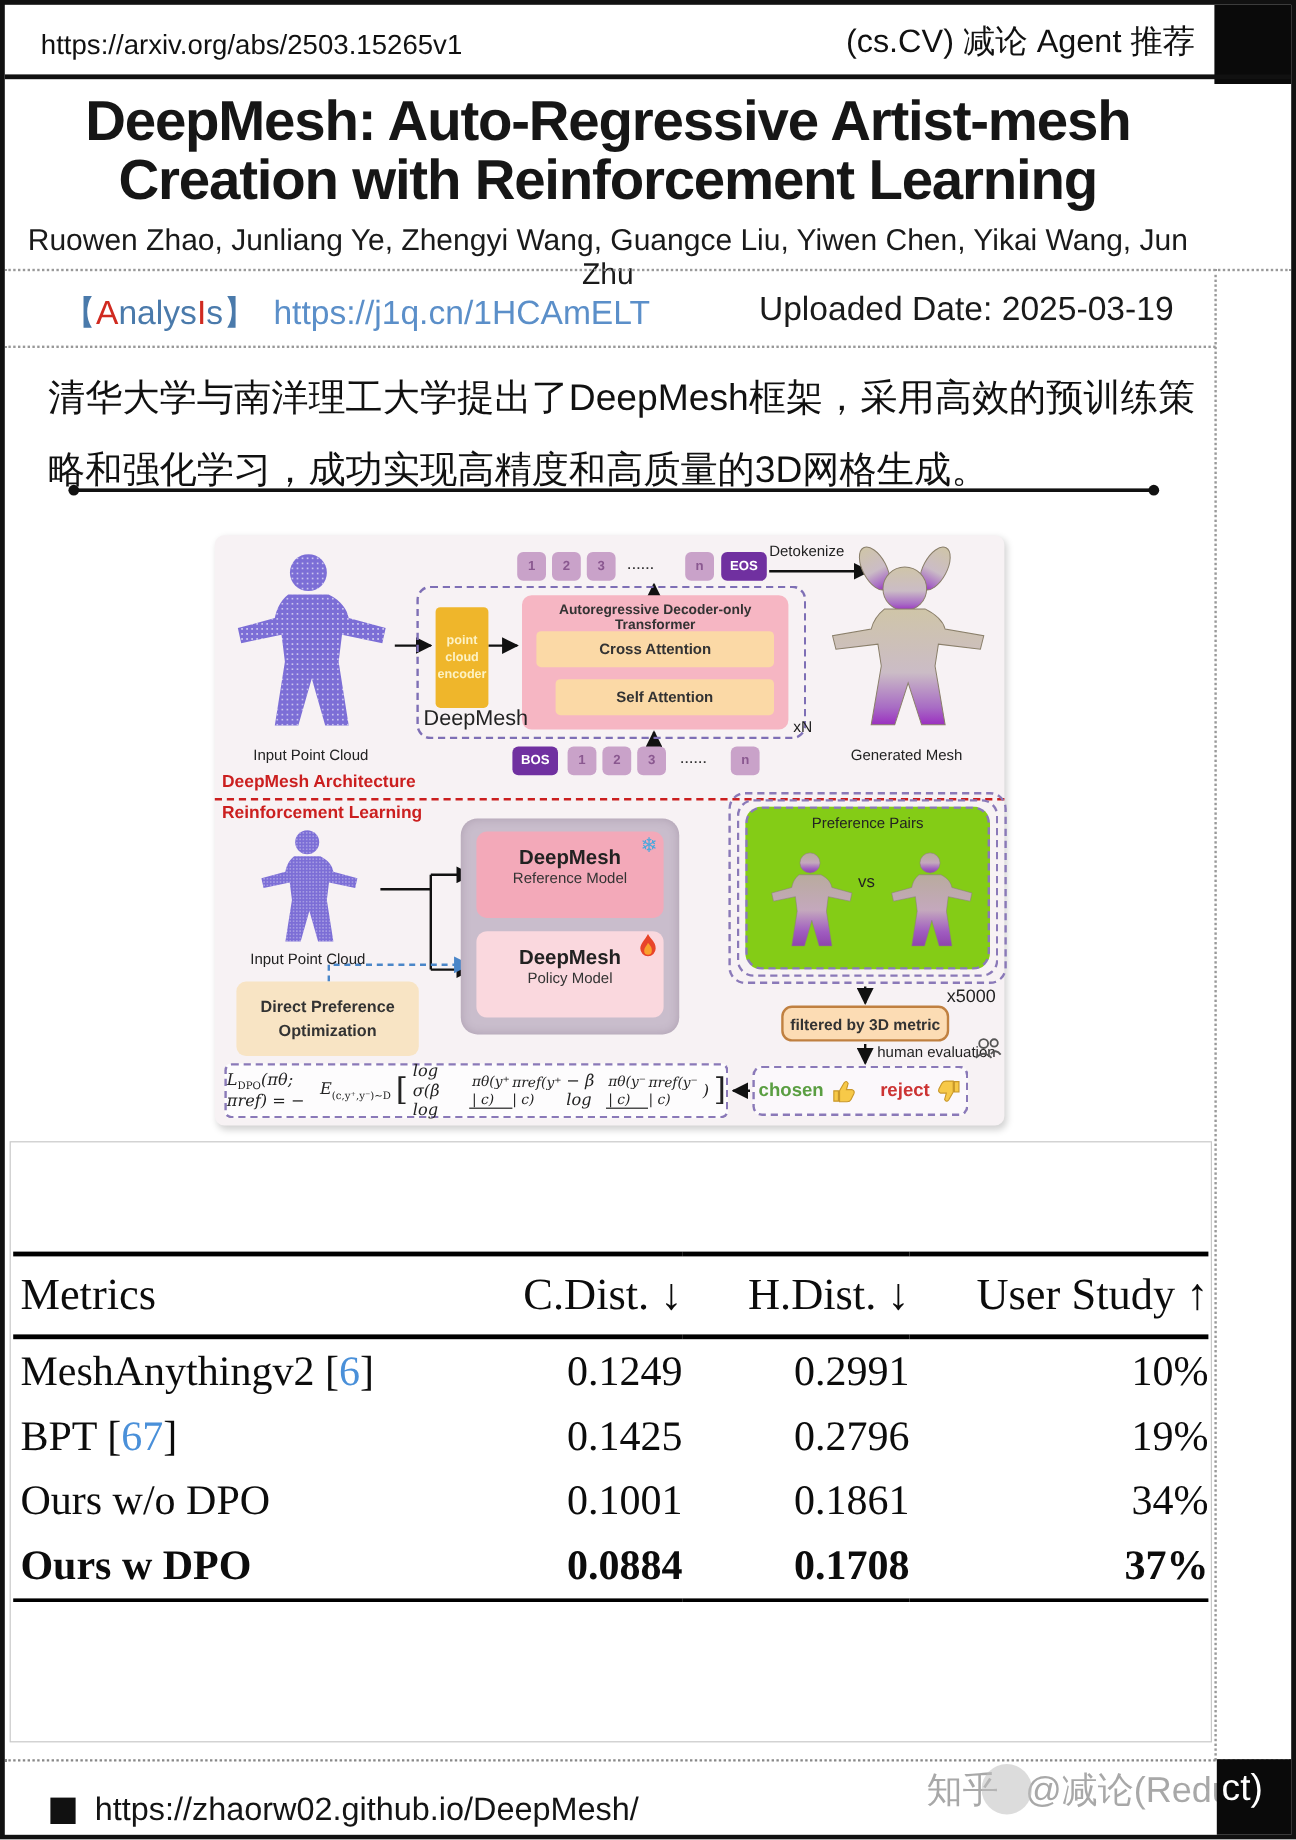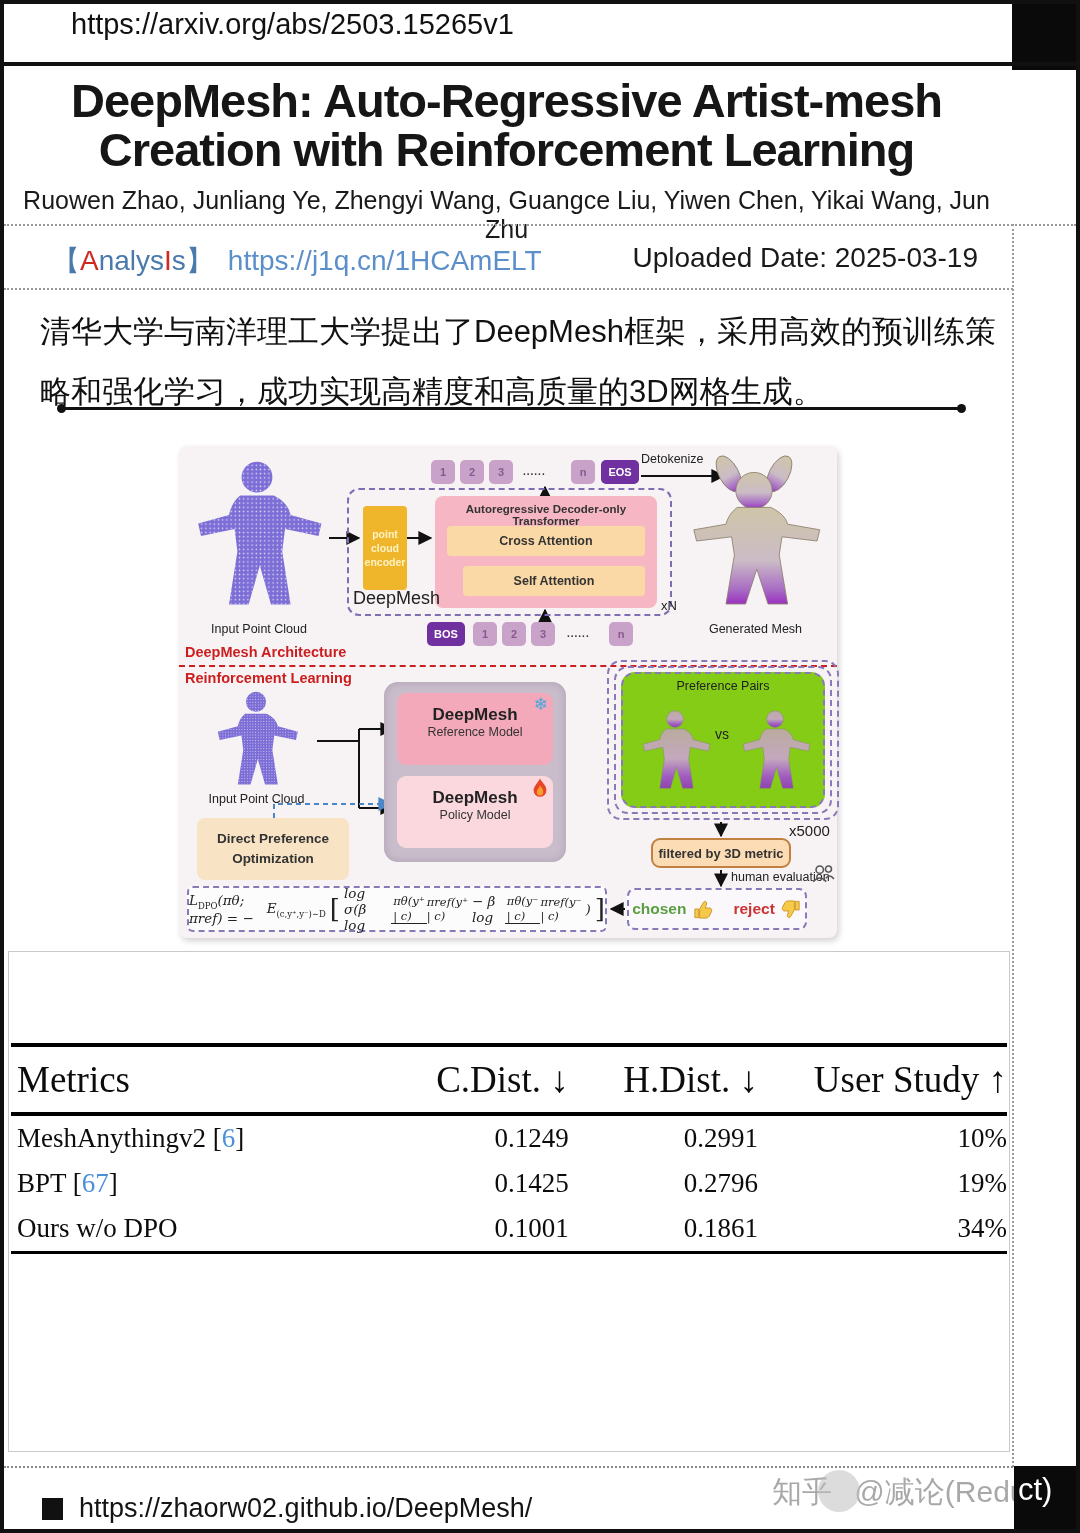--- a/index.html
+++ b/index.html
@@ -1,21 +1,21 @@
 <!DOCTYPE html>
 <html><head>
 <meta charset="utf-8">
 <style>
   * { margin:0; padding:0; box-sizing:border-box; }
   body { background:#ddd; font-family:"Liberation Sans", sans-serif; }
   .page { position:relative; width:1080px; height:1533px; background:#fff; border:4px solid #111; overflow:hidden; margin:0 auto; }
   .abs { position:absolute; }
 
   
-  .topbar-url { left:30px; top:4px; font-size:29px; color:#111;margin-left:37px; }
+  .topbar-url { left:30px; top:20px; font-size:23px; color:#111; }
   .topbar-tag { right:80px; top:12px; font-size:27px; color:#111; }
   .top-black-square { left:1008px; top:0; width:68px; height:66px; background:#0a0a0a; }
   .top-rule { left:0; top:58px; width:1072px; height:4px; background:#111; }
   .title { left:0; top:72px; width:1005px; text-align:center; font-size:47px; font-weight:bold; color:#161616; line-height:1.05; letter-spacing:-1px; }
   .authors { left:0; top:182px; width:1005px; text-align:center; font-size:25px; color:#1a1a1a; }
   .hdot1 { left:0; top:220px; width:1072px; border-top:2px dotted #999; }
   .hdot2 { left:0; top:284px; width:1009px; border-top:2px dotted #999; }
   .vdot  { left:1008px; top:220px; height:1243px; border-left:2px dotted #999; }
 
   .analysis { left:48px; top:238px; font-size:28px; }
@@ -53,21 +53,21 @@
   .formulabox { border:2px dashed #8a79b8; border-radius:6px; background:#fdfcfd; display:flex; align-items:center; justify-content:center; gap:4px; font-family:"DejaVu Serif", serif; font-size:13.5px; color:#222; font-style:italic; }
   .frac { display:inline-flex; flex-direction:row; align-items:center; font-size:11.5px; line-height:1.25; }
   .frac .num { border-bottom:1px solid #222; padding:0 2px; }
   .bigbr { font-size:26px; font-style:normal; font-weight:normal; }
   sub { font-size:8.5px; font-style:normal; }
 
   
   .panel { left:4px; top:947px; width:1002px; height:501px; background:#fff; border:1px solid #c9c9c9; }
   .results { position:absolute; left:2px; top:91px; width:996px; border-collapse:collapse; font-family:"Liberation Serif", serif; color:#0c0c0c; }
   .results th { border-top:4px solid #000; border-bottom:4px solid #000; font-weight:normal; font-size:37px; padding:11px 0; }
-  .results td { font-size:27px; padding:7px 0; }
+  .results td { font-size:35px; padding:7px 0; }
   .results th:first-child, .results td:first-child { text-align:left; padding-left:6px; }
   .results th:not(:first-child), .results td:not(:first-child) { text-align:right; }
   .results tr.lastrow td { font-weight:bold; }
   .results .bottomline td { padding:0; border-top:3px solid #000; height:0; font-size:0; }
   .cite { color:#4a90d9; }
 
   
   .hdot3 { left:0; top:1462px; width:1072px; border-top:2px dotted #888; }
   .foot-square { left:38px; top:1494px; width:21px; height:22px; background:#111; }
   .foot-url { left:75px; top:1489px; font-size:27px; color:#141414; }
@@ -113,20 +113,21 @@
     </marker>
     <marker id="arrb" viewBox="0 0 10 10" refX="9" refY="5" markerWidth="7" markerHeight="7" orient="auto-start-reverse">
       <path d="M0 0 L10 5 L0 10 Z" fill="#4a86c8"></path>
     </marker>
   </defs>
 </svg>
 
 <div class="page">
 
   <div class="abs topbar-url">https://arxiv.org/abs/2503.15265v1</div>
+  <div class="abs topbar-tag">(cs.CV) 减论 Agent 推荐</div>
   <div class="abs top-black-square"></div>
   <div class="abs top-rule"></div>
 
   <div class="abs authors">Ruowen Zhao, Junliang Ye, Zhengyi Wang, Guangce Liu, Yiwen Chen, Yikai Wang, Jun Zhu</div>
   <div class="abs title">
     <div>DeepMesh: Auto-Regressive Artist-mesh</div>
     <div>Creation with Reinforcement Learning</div>
   </div>
 
   <div class="abs hdot1"></div>
@@ -315,20 +316,26 @@
         <td>0.1425</td>
         <td>0.2796</td>
         <td>19%</td>
       </tr>
       <tr>
         <td><span>Ours w/o DPO</span></td>
         <td>0.1001</td>
         <td>0.1861</td>
         <td>34%</td>
       </tr>
+      <tr class="lastrow">
+        <td><span>Ours w DPO</span></td>
+        <td>0.0884</td>
+        <td>0.1708</td>
+        <td>37%</td>
+      </tr>
       <tr class="bottomline">
             <td></td>
             <td></td>
             <td></td>
             <td></td>
           </tr>
     </tbody>
       </table>
   </div>
 

